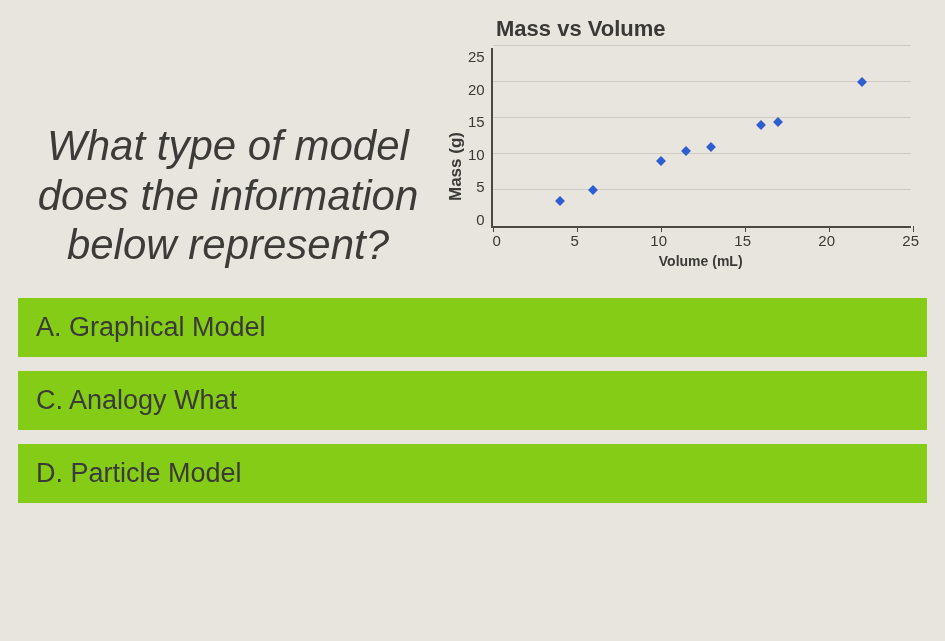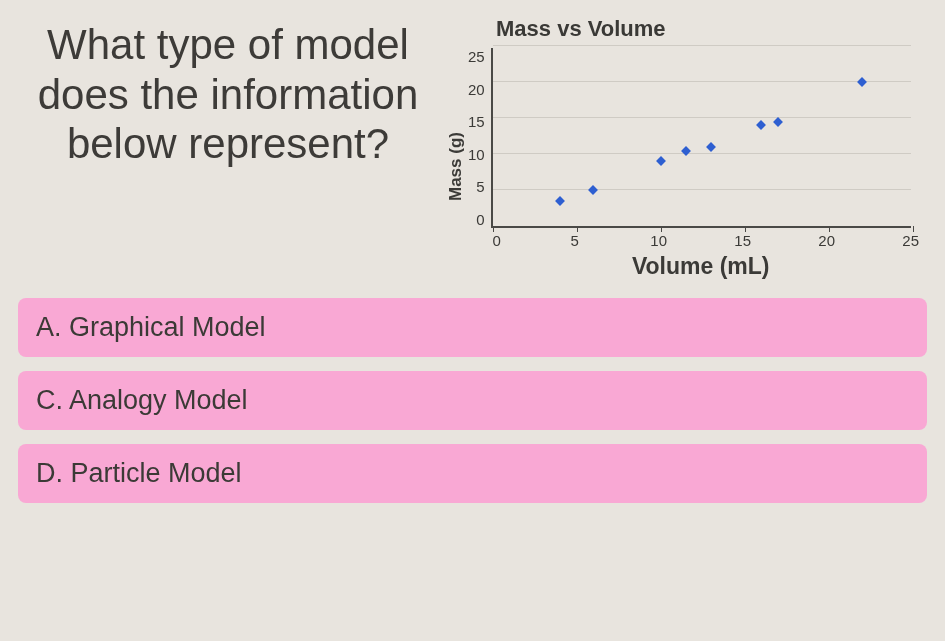--- a/index.html
+++ b/index.html
@@ -13,23 +13,24 @@
     }
     .top-section {
       display: flex;
       height: 280px;
       padding: 10px 18px 0 18px;
       gap: 8px;
     }
     .question-box {
       flex: 0 0 420px;
       display: flex;
-      align-items: flex-start;
+      align-items: flex-end;
       justify-content: center;
       padding: 10px 8px;
+      font-style: italic;
     }
     .question-text {
       font-size: 42px;
       color: #3d3b38;
       text-align: center;
       line-height: 1.18;
       font-weight: 400;
     }
     .chart-area {
       flex: 1;
@@ -106,37 +107,37 @@
       justify-content: space-between;
       font-size: 15px;
       color: #3b3a37;
       font-weight: 500;
       margin-top: 4px;
     }
     .x-ticks span { width: 20px; text-align: center; transform: translateX(-50%); position: relative; }
     .x-ticks span:first-child { transform: translateX(-4px); }
     .x-axis-label {
       text-align: center;
-      font-size: 23px;
+      font-size: 14px;
       font-weight: 700;
       color: #3b3a37;
       width: 420px;
       margin-top: 4px;
     }
     .answers {
       padding: 18px 18px 0 18px;
     }
     .answer-option {
-      background: #f9a8d4;
+      background: #84cc16;
       margin-bottom: 14px;
       padding: 14px 18px;
       font-size: 27px;
       color: #3b3a36;
       cursor: pointer;
-      border-radius: 8px;
+      border-radius: 0;
     }
   </style>
 </head>
 <body>
 
 <div class="top-section">
   <div class="question-box">
     <div class="question-text">What type of model does the information below represent?</div>
   </div>
   <div class="chart-area">
@@ -182,15 +183,15 @@
             <span style="left: 420px; position: absolute;">25</span>
           </div>
         <div class="x-axis-label">Volume (mL)</div>
       </div>
     </div>
   </div>
 </div>
 
 <div class="answers">
   <div class="answer-option">A. Graphical Model</div>
-  <div class="answer-option">C. Analogy Model</div>
+  <div class="answer-option">C. Analogy What</div>
   <div class="answer-option">D. Particle Model</div>
 </div>
 
 </body></html>

